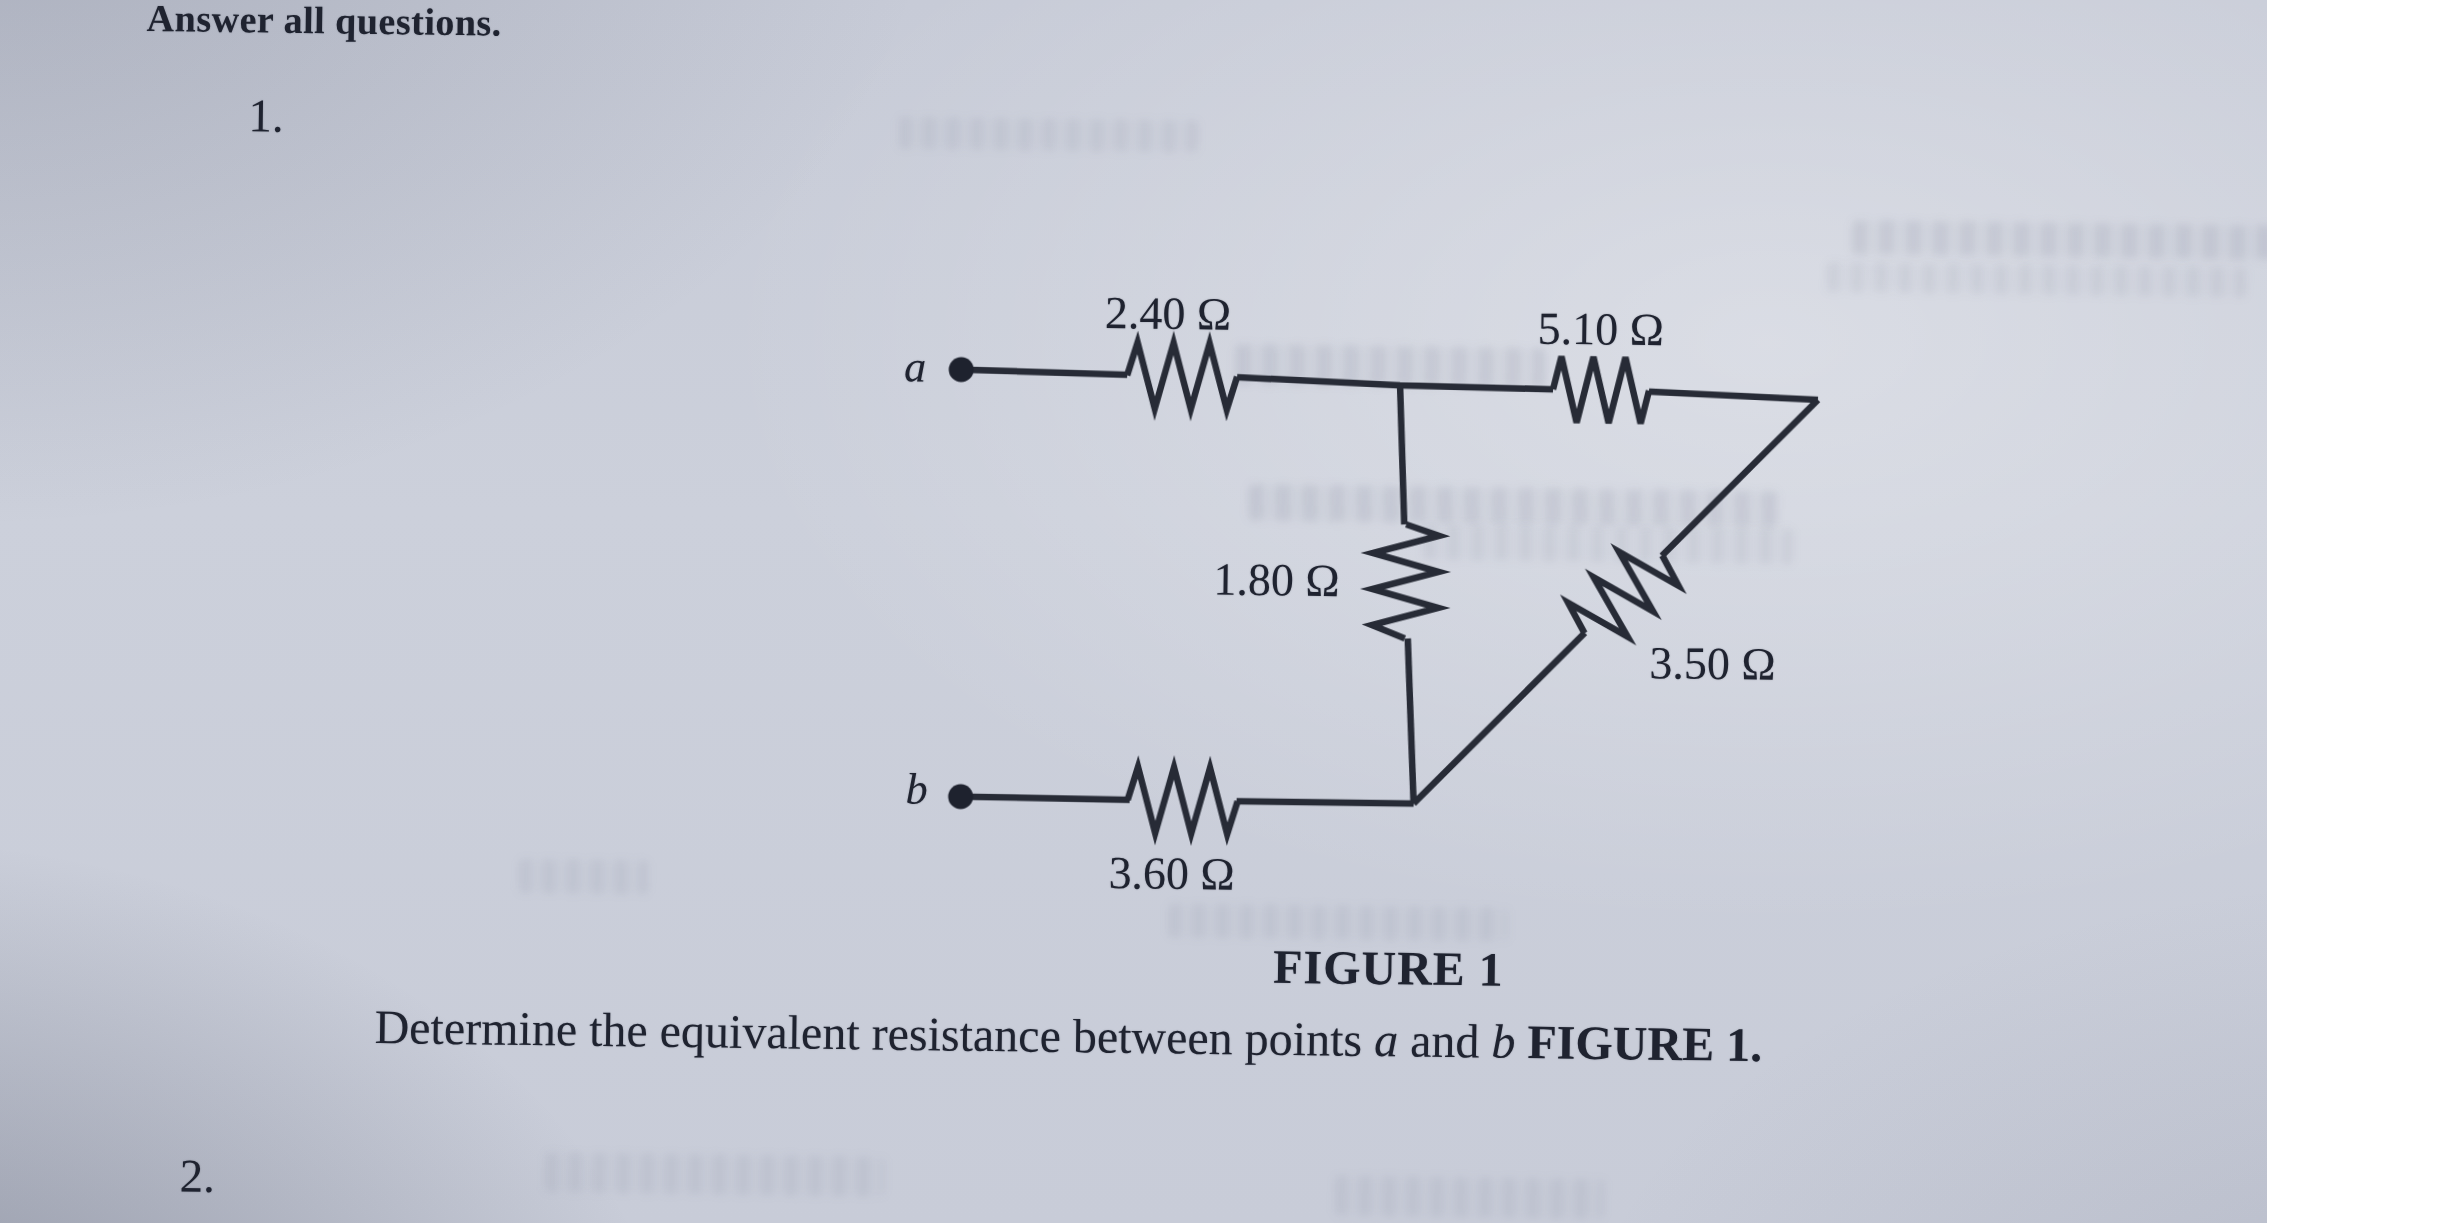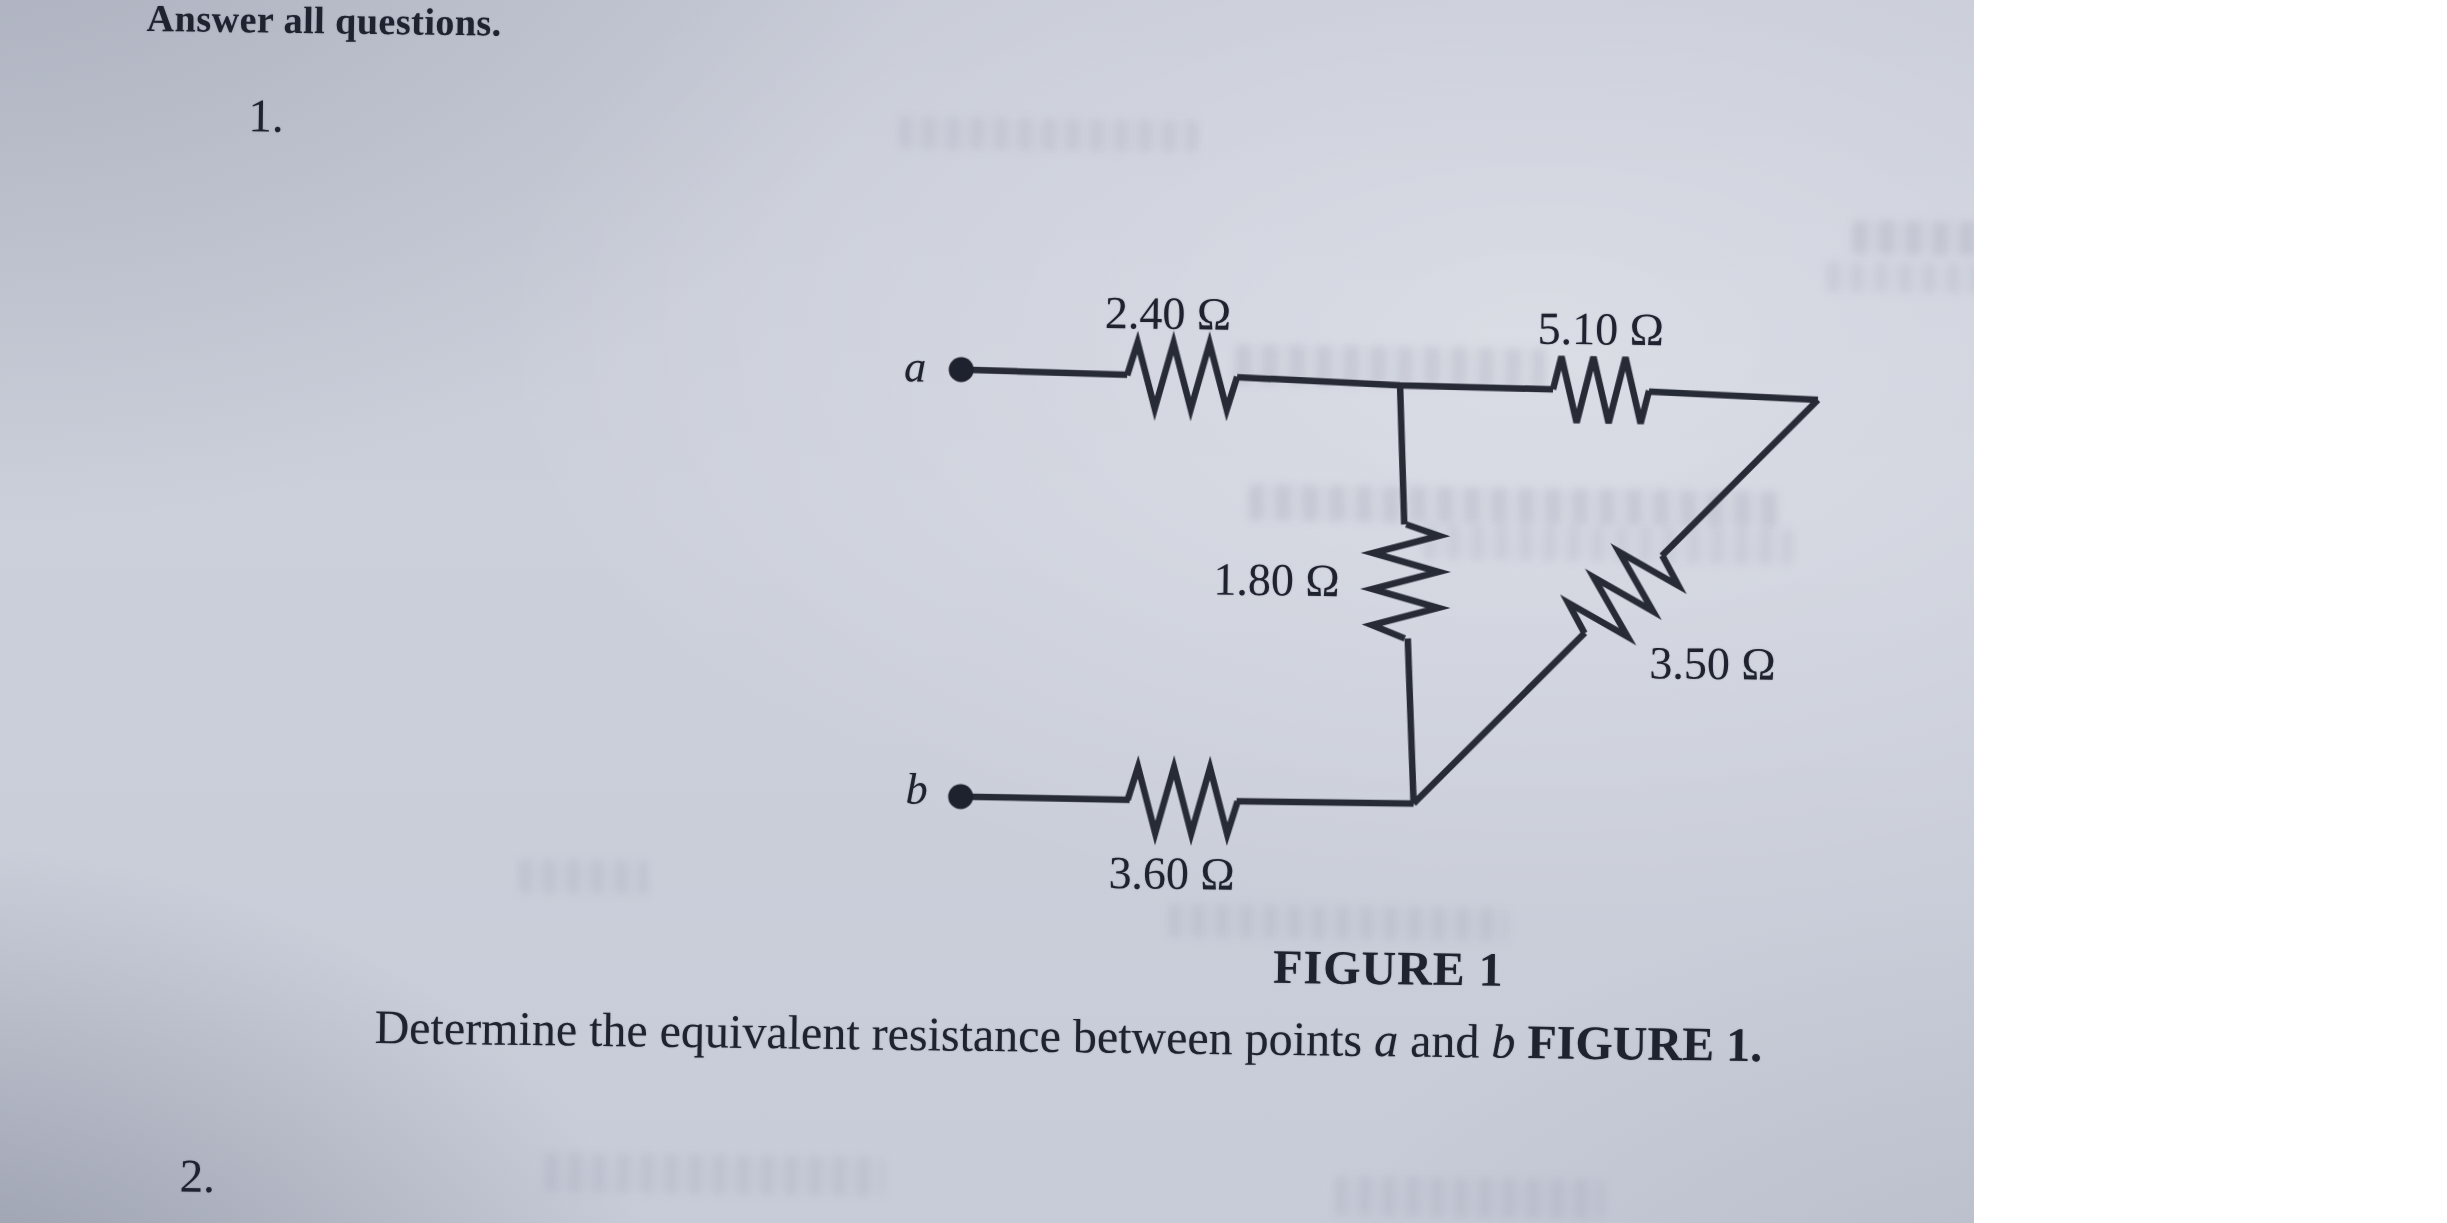--- a/index.html
+++ b/index.html
@@ -1,18 +1,18 @@
 <!DOCTYPE html>
 <html><head>
 <meta charset="utf-8">
 <style>
   html,body{margin:0;padding:0;}
   .page{
     position:relative;
-    width:1974px;height:1223px;
+    width:2267px;height:1223px;
     overflow:hidden;
     background:
       radial-gradient(1700px 950px at 78% 28%, rgba(255,255,255,0.30), rgba(255,255,255,0) 62%),
       radial-gradient(1500px 1100px at -6% 118%, rgba(52,58,78,0.42), rgba(52,58,78,0) 55%),
       radial-gradient(1900px 1300px at -2% -12%, rgba(66,72,92,0.22), rgba(66,72,92,0) 52%),
       radial-gradient(1600px 900px at 108% 112%, rgba(90,96,118,0.16), rgba(90,96,118,0) 55%),
       linear-gradient(180deg,#c7cbd7 0%,#ccd0db 42%,#c8ccd8 100%);
     font-family:"Liberation Serif","DejaVu Serif",serif;
     color:#1f2330;
   }

